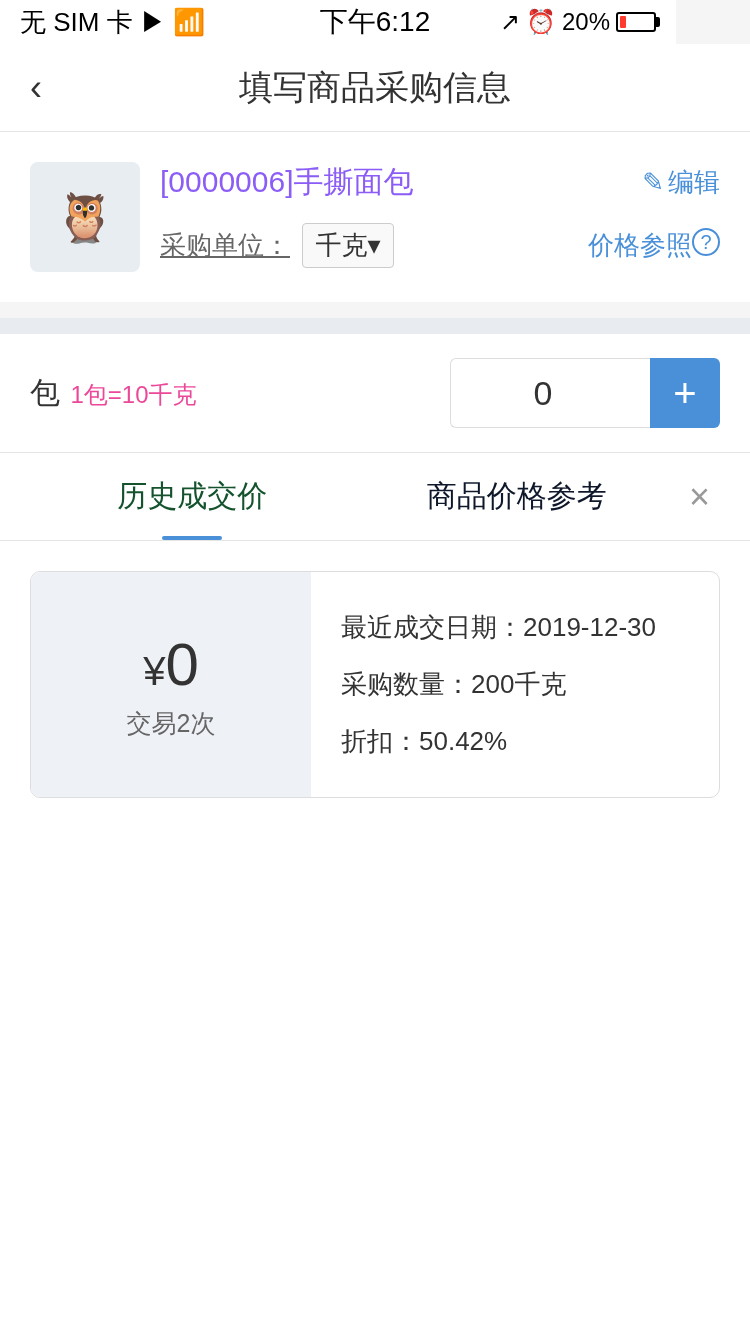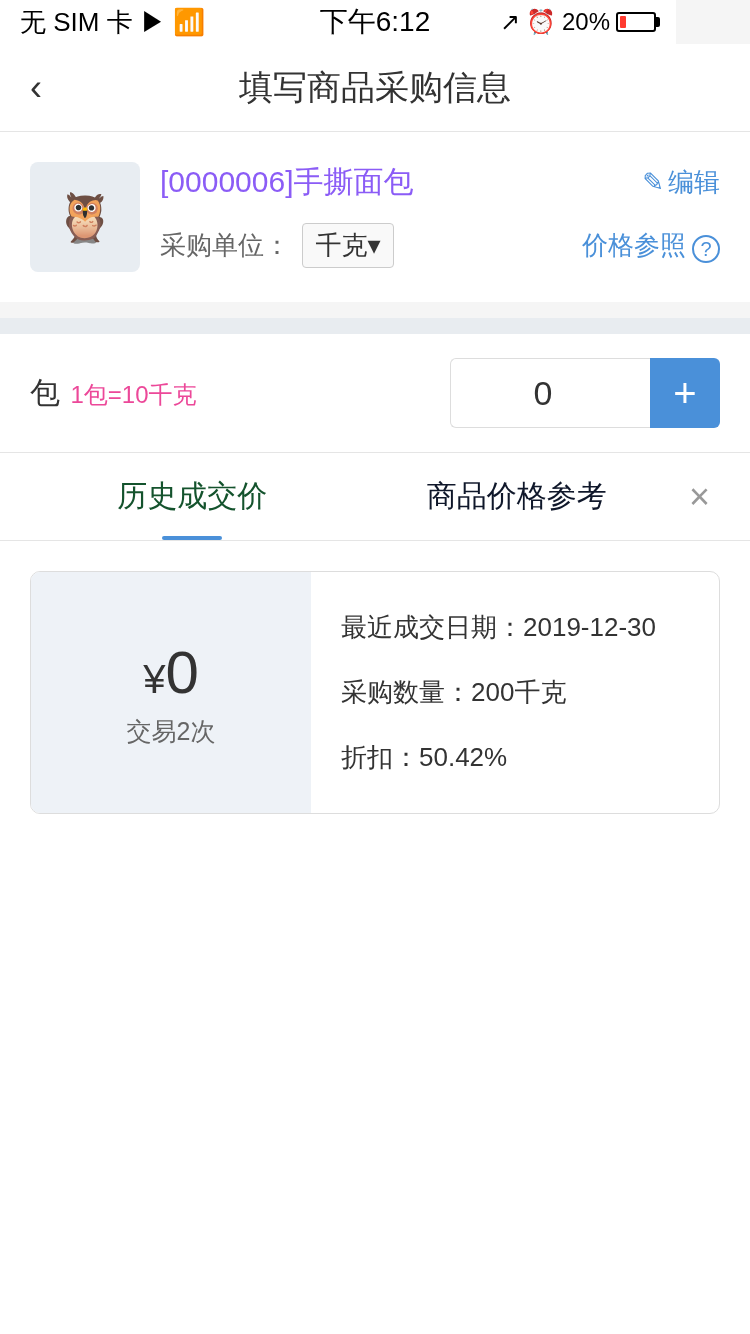--- a/index.html
+++ b/index.html
@@ -150,38 +150,38 @@
       cursor: pointer;
     }
     .unit-row {
       display: flex;
       align-items: center;
       justify-content: space-between;
     }
     .unit-label {
       font-size: 26px;
       color: #666;
+      text-decoration: underline;
     }
     .unit-select {
       display: inline-flex;
       align-items: center;
       border: 1px solid #ccc;
       border-radius: 4px;
       padding: 4px 12px;
       font-size: 26px;
       color: #333;
       background: #f9f9f9;
       margin-left: 8px;
     }
     .price-ref-link {
       font-size: 26px;
       color: #4a90d9;
       display: flex;
-      align-items: flex-end;
-      gap: 6px;
+      align-items: flex-start;
       margin-left: 12px;
     }
     .help-circle {
       width: 28px;
       height: 28px;
       border: 2px solid #4a90d9;
       border-radius: 50%;
       display: flex;
       align-items: center;
       justify-content: center;
@@ -329,21 +329,21 @@
     .price-trade {
       font-size: 25px;
       color: #666;
       margin-top: 8px;
     }
     .price-right {
       flex: 1;
       padding: 36px 30px;
       display: flex;
       flex-direction: column;
-      gap: 26px;
+      gap: 18px;
     }
     .price-detail-row {
       font-size: 26px;
       color: #333;
       line-height: 1.5;
     }
 
     
     .white-body {
       flex: 1;

